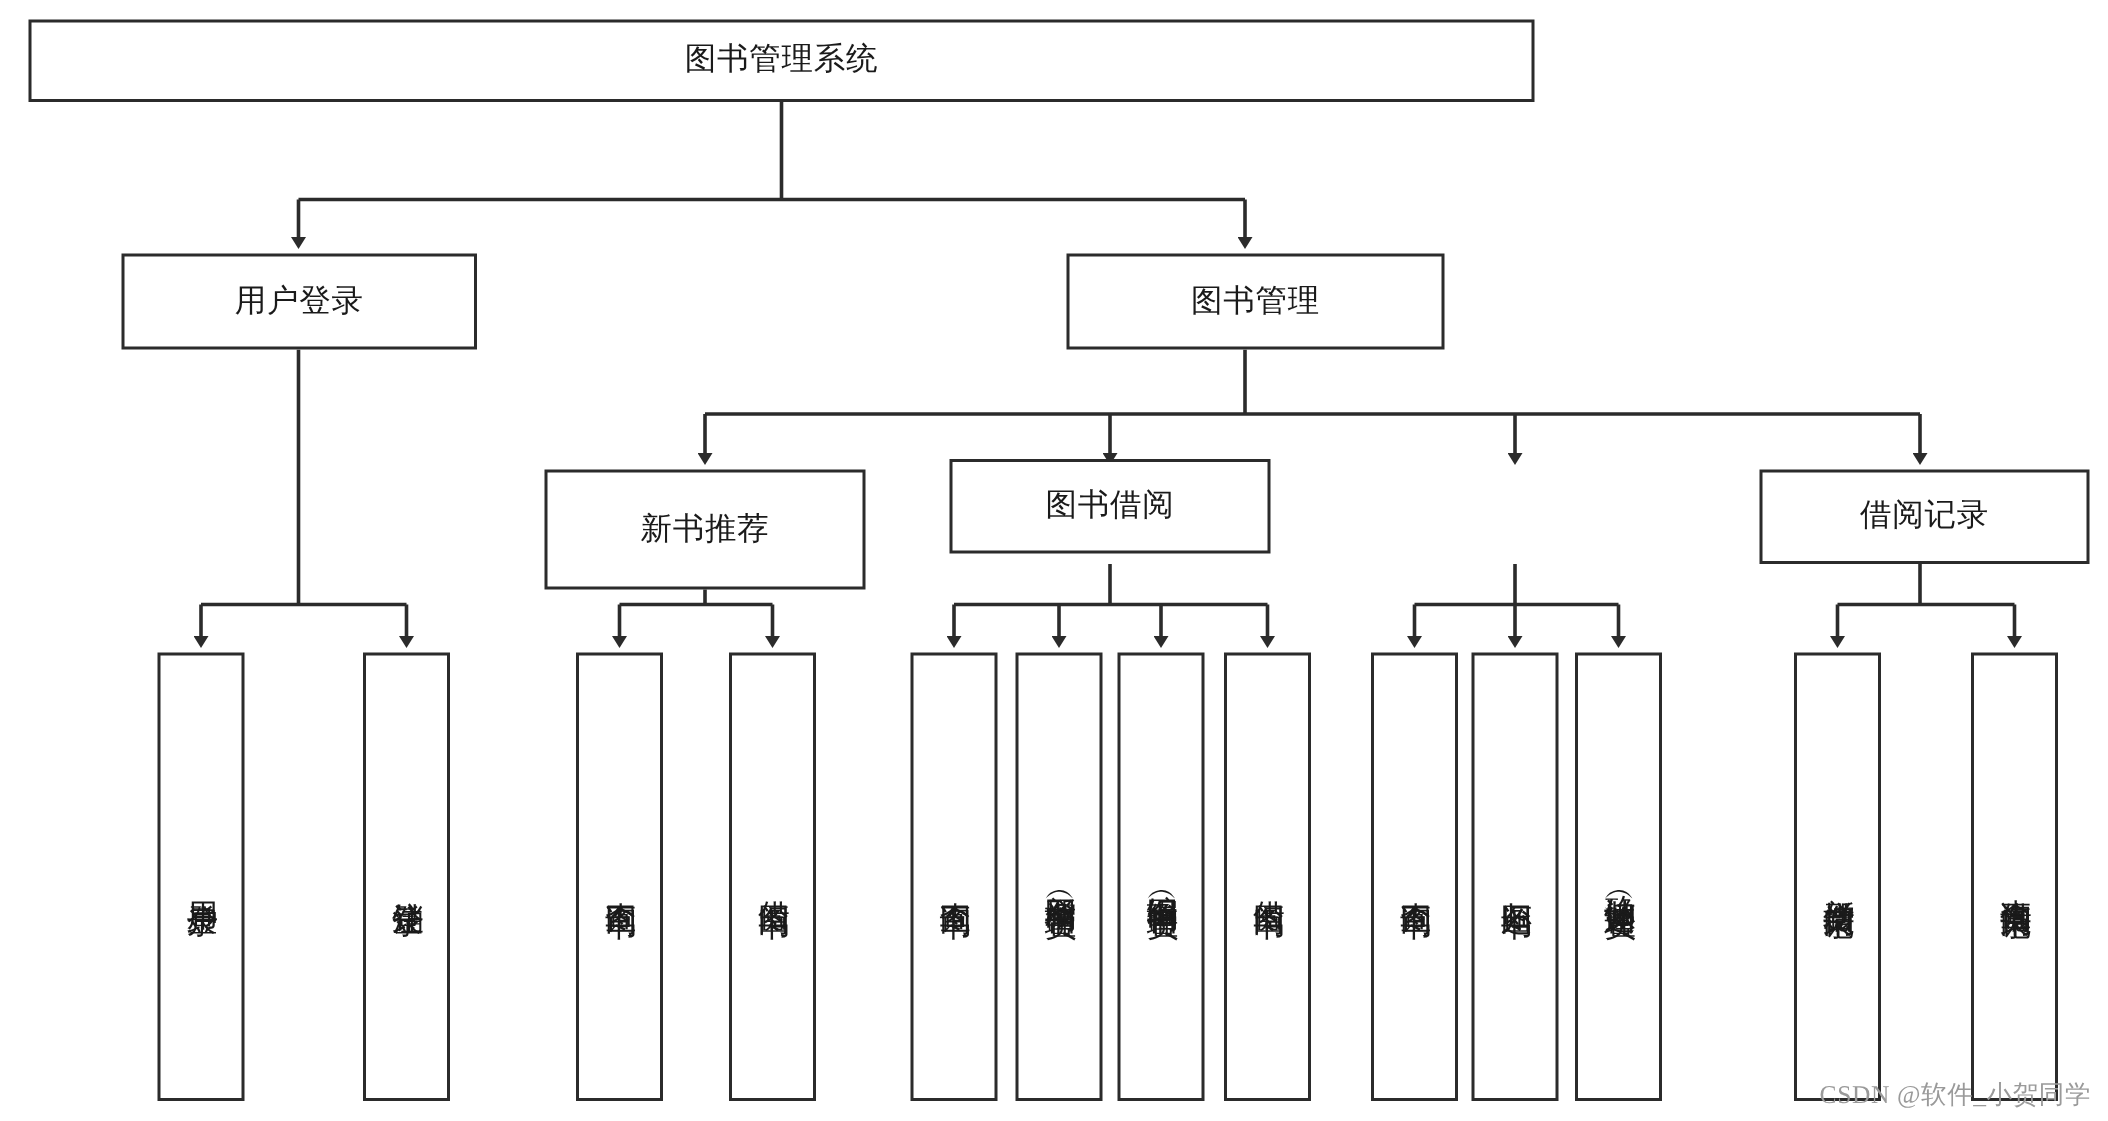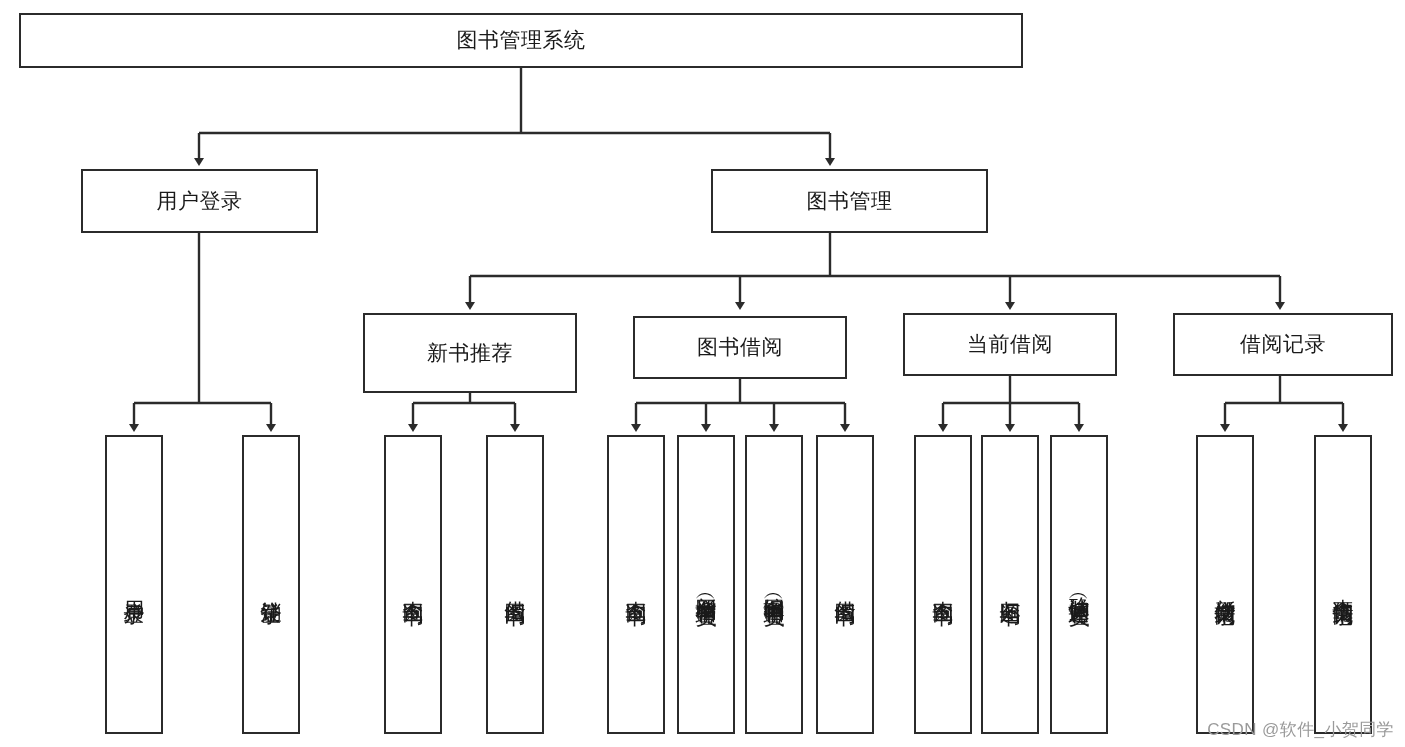--- a/index.html
+++ b/index.html
@@ -62,20 +62,21 @@
   }
   #watermark {
     position: absolute;
     right: 11px;
     bottom: 6px;
     font-size: 17px;
     color: #9a9a9a;
     letter-spacing: 0.4px;
     white-space: nowrap;
     pointer-events: none;
+    font-family: Liberation Serif, serif;
   }
 </style>
 </head>
 <body>
 
 <div id="diagram-root">
 
   <svg id="svg-connectors" viewBox="0 0 1405 747" xmlns="http://www.w3.org/2000/svg">
     <defs>
       <marker id="arrow" markerWidth="10" markerHeight="10" refX="4" refY="5" orient="auto" markerUnits="userSpaceOnUse">
@@ -126,32 +127,29 @@
     </g>
   </svg>
 
   <div class="node root horizontal" style="left:19px; top:13px; width:1004px; height:55px;">
     <span class="node-label">图书管理系统</span>
   </div>
 
   <div class="node horizontal" style="left:81px; top:169px; width:237px; height:64px;">
     <span class="node-label">用户登录</span>
   </div>
-  <div class="node horizontal" style="left:711px; top:169px; width:277px; height:64px;">
+  <div class="node horizontal" style="left:711px; top:169px; width:252px; height:64px;">
     <span class="node-label">图书管理</span>
   </div>
 
   <div class="node horizontal" style="left:363px; top:313px; width:214px; height:80px;">
     <span class="node-label">新书推荐</span>
   </div>
-  <div class="node horizontal" style="left:633px; top:316px; width:214px; height:63px;">
+  <div class="node horizontal" style="left:633px; top:306px; width:214px; height:63px;">
     <span class="node-label">图书借阅</span>
-  </div>
-  <div class="node horizontal" style="left:903px; top:313px; width:214px; height:63px;">
-    <span class="node-label">当前借阅</span>
   </div>
   <div class="node horizontal" style="left:1173px; top:313px; width:220px; height:63px;">
     <span class="node-label">借阅记录</span>
   </div>
 
   <div class="node vertical" style="left:105px; top:435px; width:58px; height:299px;">
     <span class="node-label">用户登录</span>
   </div>
   <div class="node vertical" style="left:242px; top:435px; width:58px; height:299px;">
     <span class="node-label">注销登录</span>

